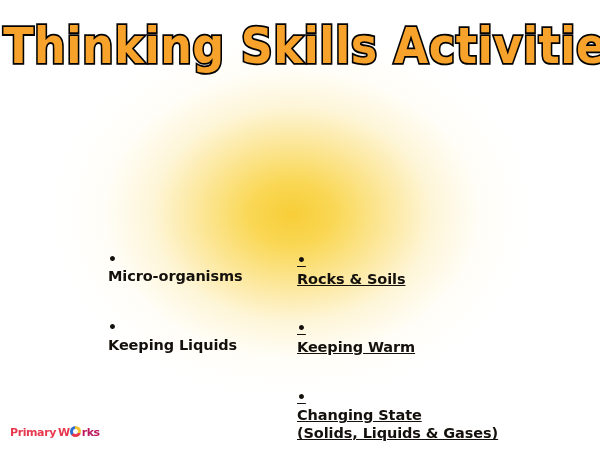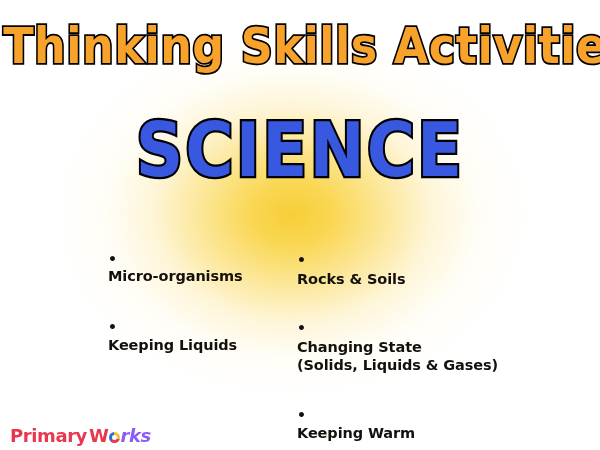--- a/index.html
+++ b/index.html
@@ -108,42 +108,42 @@
 
   .topic {
     font-family: "DejaVu Sans", sans-serif;
     font-size: 14.5px;
     font-weight: 600;
     color: #14100c;
     letter-spacing: -0.1px;
     white-space: pre-line;
   }
   #col-left .topic  { margin-bottom: 15.5px; line-height: 1.22; }
-  #col-right .topic { margin-bottom: 13px;   line-height: 1.26; }
+  #col-right .topic { margin-bottom: 13px;   line-height: 1.26; text-decoration: underline; }
   .bullet {
     display: inline;
     font-size: 14px;
     vertical-align: baseline;
   }
 
   
   #logo {
     position: absolute;
     left: 10px;
     top: 425px;
     display: flex;
     align-items: baseline;
     font-family: "DejaVu Sans", sans-serif;
     font-weight: bold;
-    font-size: 18px;
+    font-size: 11px;
     letter-spacing: -0.4px;
   }
   .logo-primary { color: #e8384f; }
   .logo-w       { color: #e8384f; margin-left: 2px; }
-  .logo-rks     { color: #8b5cf6; font-style: italic; }
+  .logo-rks     { color: #be185d; }
   .logo-o {
     position: relative;
     display: inline-block;
     width: 11px;
     height: 11px;
     border-radius: 50%;
     overflow: hidden;
     margin: 0 0.5px;
     transform: translateY(1px);
     background: conic-gradient(
@@ -165,23 +165,20 @@
 
 <div id="poster">
 
   <div id="bg-glow"></div>
   <div id="bg-glow2"></div>
 
   <div id="title-row">
     <span class="comic-title">Thinking Skills Activities</span>
   </div>
 
-  <div id="science-row">
-    <span class="comic-science">SCIENCE</span>
-  </div>
 
   <div id="lists">
 
     <div class="col" id="col-left">
       <div class="topic">
         <span class="bullet">•</span>
         <span>Micro-organisms</span>
       </div>
       <div class="topic">
         <span class="bullet">•</span>
@@ -194,26 +191,26 @@
 
     </div>
 
     <div class="col" id="col-right">
       <div class="topic">
         <span class="bullet">•</span>
         <span>Rocks &amp; Soils</span>
       </div>
       <div class="topic">
         <span class="bullet">•</span>
+        <span>Keeping Warm</span>
+      </div>
+      <div class="topic">
+        <span class="bullet">•</span>
         <span>Changing State
 (Solids, Liquids &amp; Gases)</span>
-      </div>
-      <div class="topic">
-        <span class="bullet">•</span>
-        <span>Keeping Warm</span>
       </div>
 
     </div>
 
   </div>
 
   <div id="logo">
     <span class="logo-primary">Primary</span>
     <span class="logo-w">W</span>
     <span class="logo-o"></span>

